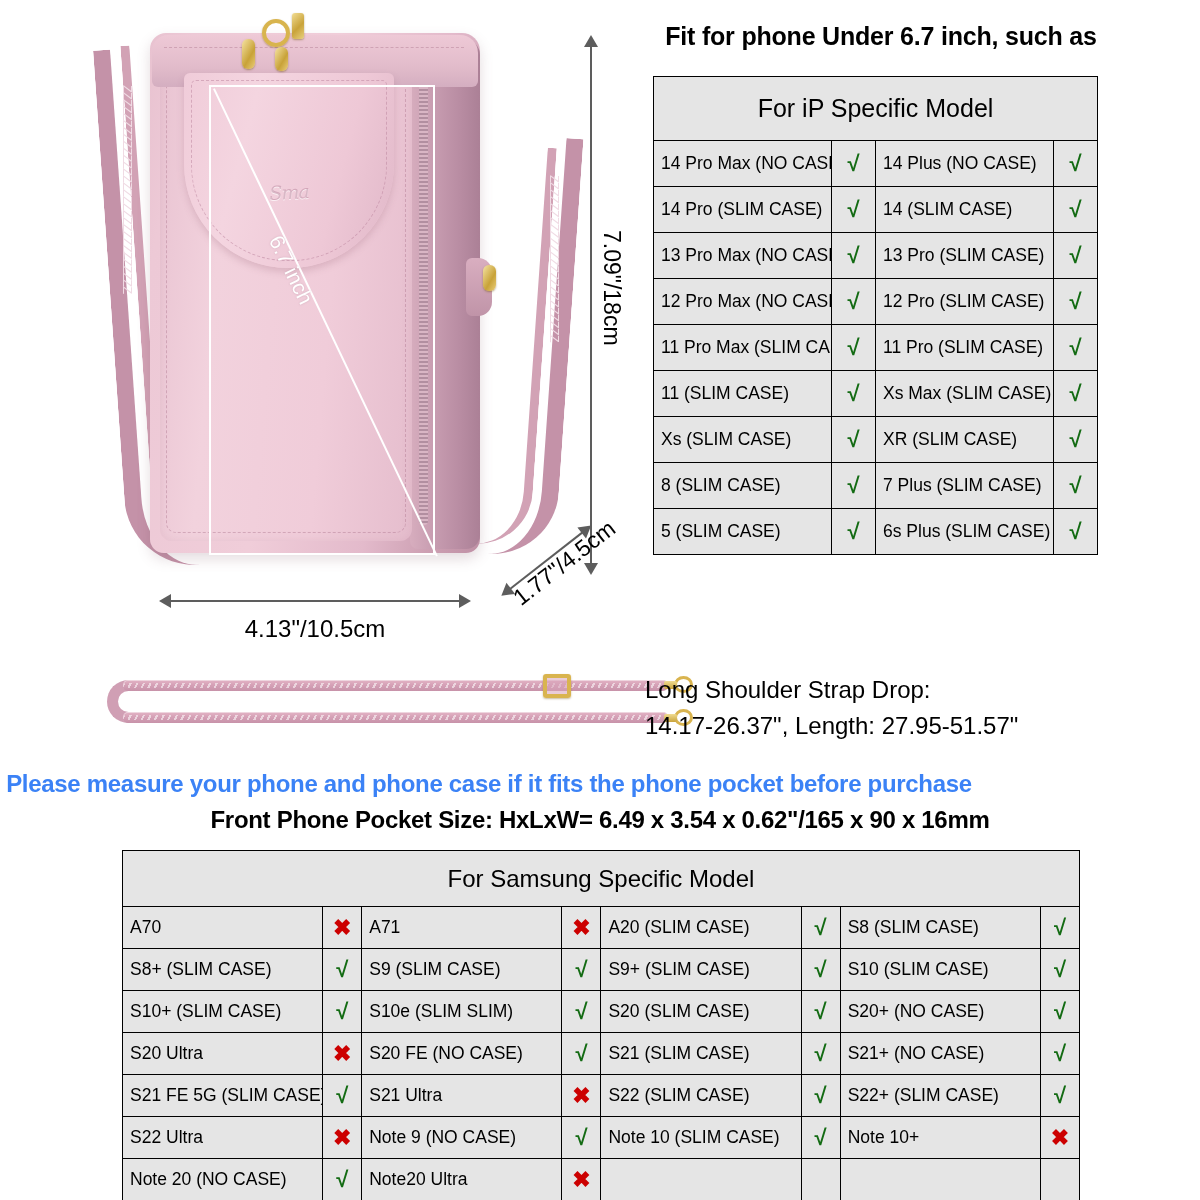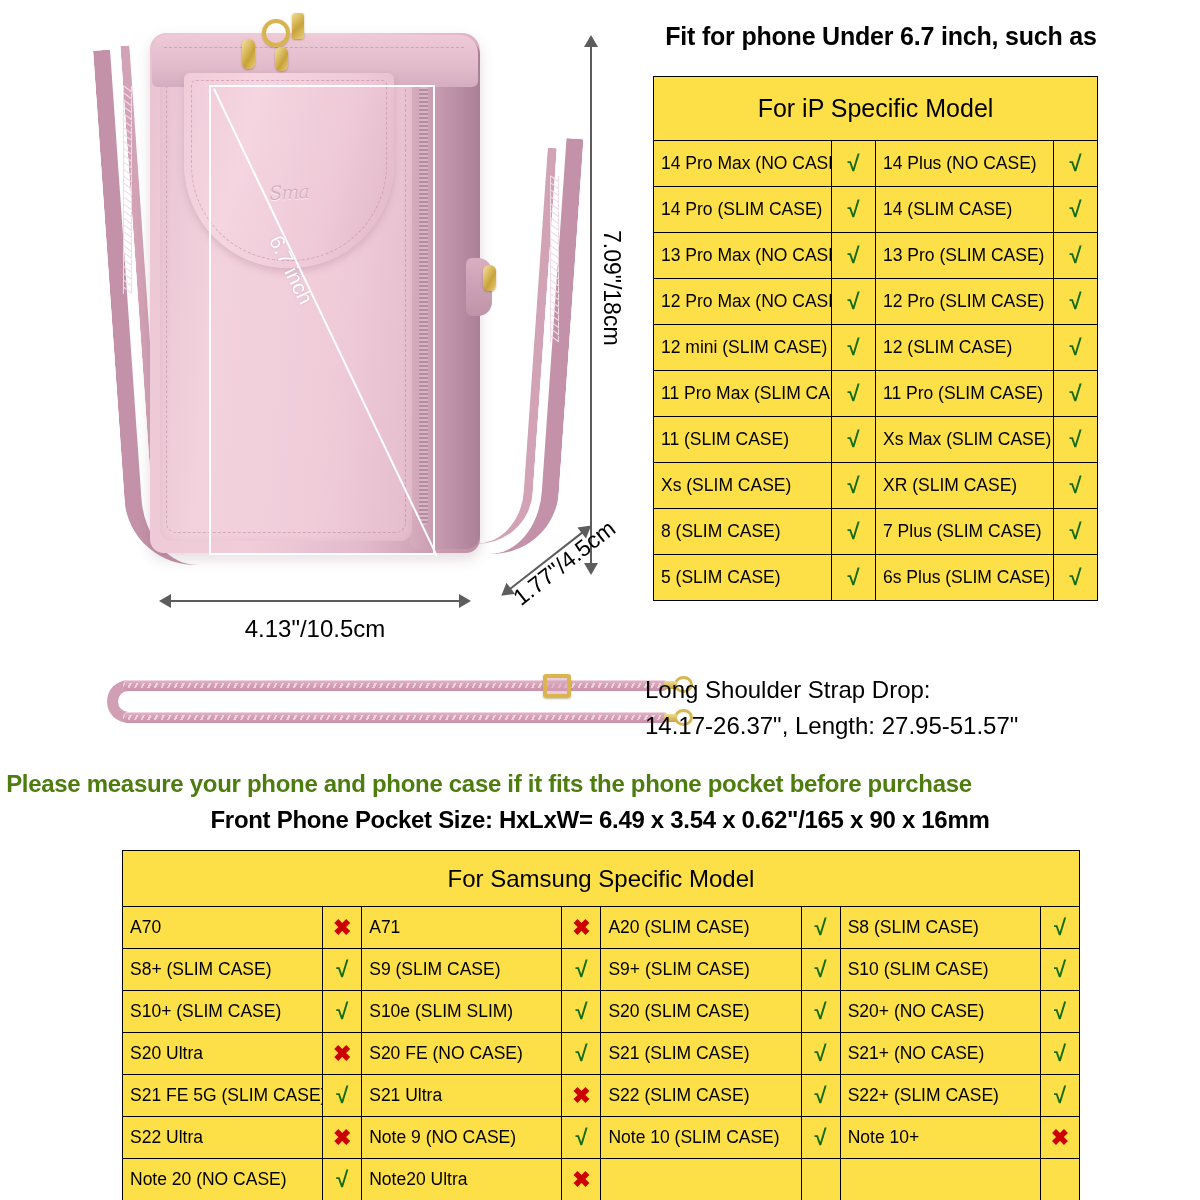--- a/index.html
+++ b/index.html
@@ -439,39 +439,39 @@
     line-height: 36px;
   }
   .warn-red {
     position: absolute;
     left: 0px;
     top: 770px;
     width: 978px;
     text-align: center;
     font-size: 24px;
     font-weight: bold;
-    color: #4d7c0f;
+    color: #3b82f6;
     letter-spacing: -0.3px;
   }
   .pocket-size {
     position: absolute;
     left: 0px;
     top: 806px;
     width: 1200px;
     text-align: center;
     font-size: 24px;
     font-weight: bold;
     letter-spacing: -0.3px;
   }
 
   
   table {
     border-collapse: collapse;
     table-layout: fixed;
-    background: #fde047;
+    background: #e5e5e5;
   }
   table, table th, table td {
     border: 1.6px solid #000;
   }
   .tbl-title {
     text-align: center;
     font-weight: normal;
     font-size: 25px;
     padding: 10px 0;
   }
@@ -612,26 +612,20 @@
         <tr>
           <td class="cell-model">13 Pro Max (NO CASE)</td>
           <td class="cell-mark mark-yes">√</td>
           <td class="cell-model">13 Pro (SLIM CASE)</td>
           <td class="cell-mark mark-yes">√</td>
         </tr>
         <tr>
           <td class="cell-model">12 Pro Max (NO CASE)</td>
           <td class="cell-mark mark-yes">√</td>
           <td class="cell-model">12 Pro (SLIM CASE)</td>
-          <td class="cell-mark mark-yes">√</td>
-        </tr>
-        <tr>
-          <td class="cell-model">12 mini (SLIM CASE)</td>
-          <td class="cell-mark mark-yes">√</td>
-          <td class="cell-model">12 (SLIM CASE)</td>
           <td class="cell-mark mark-yes">√</td>
         </tr>
         <tr>
           <td class="cell-model">11 Pro Max (SLIM CASE)</td>
           <td class="cell-mark mark-yes">√</td>
           <td class="cell-model">11 Pro (SLIM CASE)</td>
           <td class="cell-mark mark-yes">√</td>
         </tr>
         <tr>
           <td class="cell-model">11 (SLIM CASE)</td>

